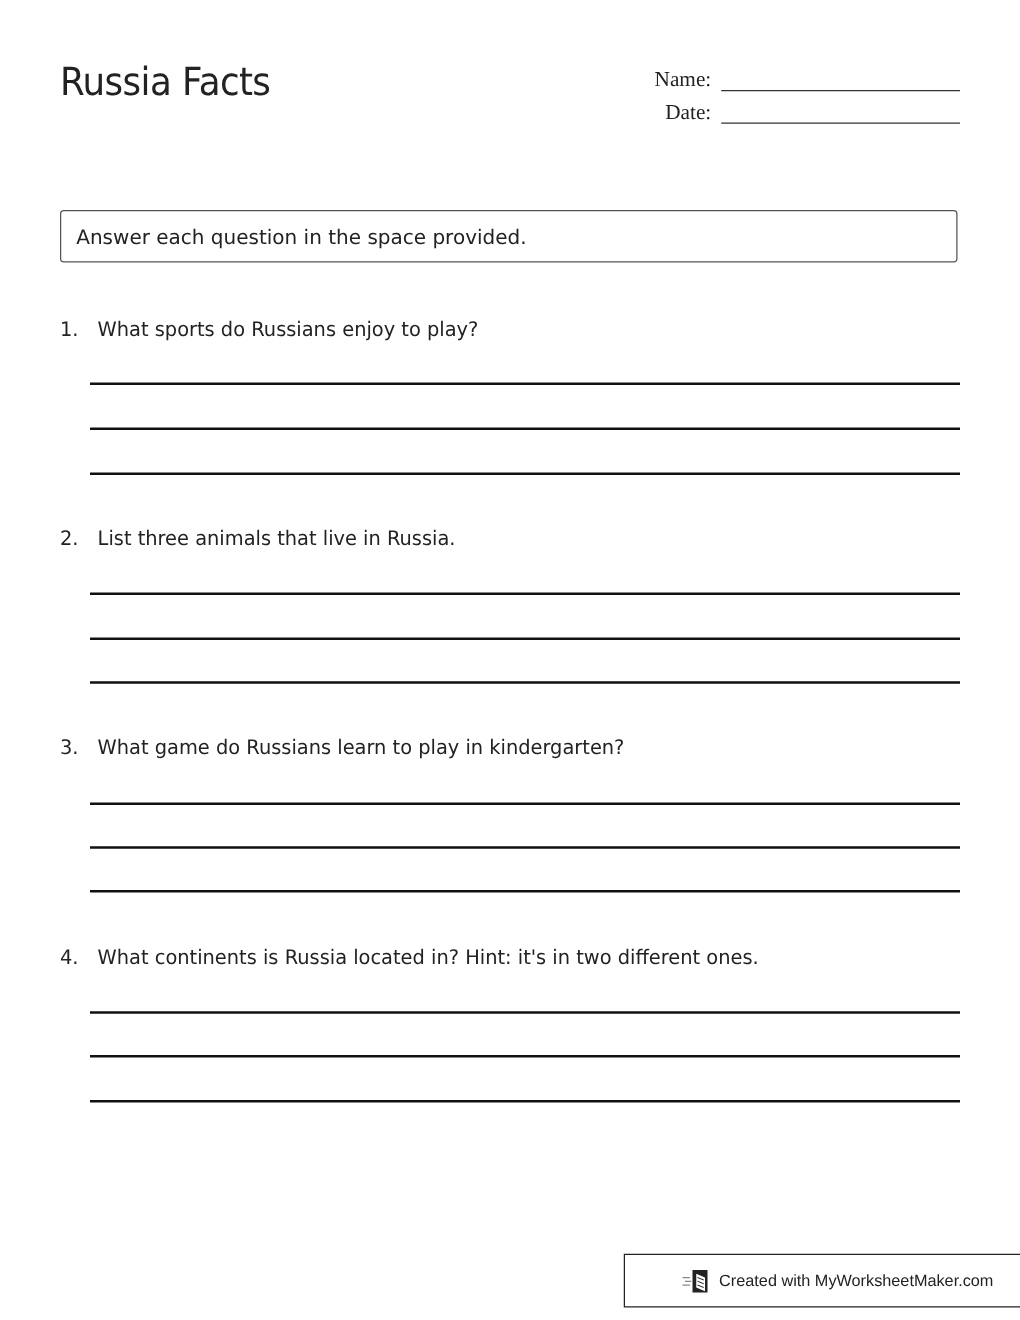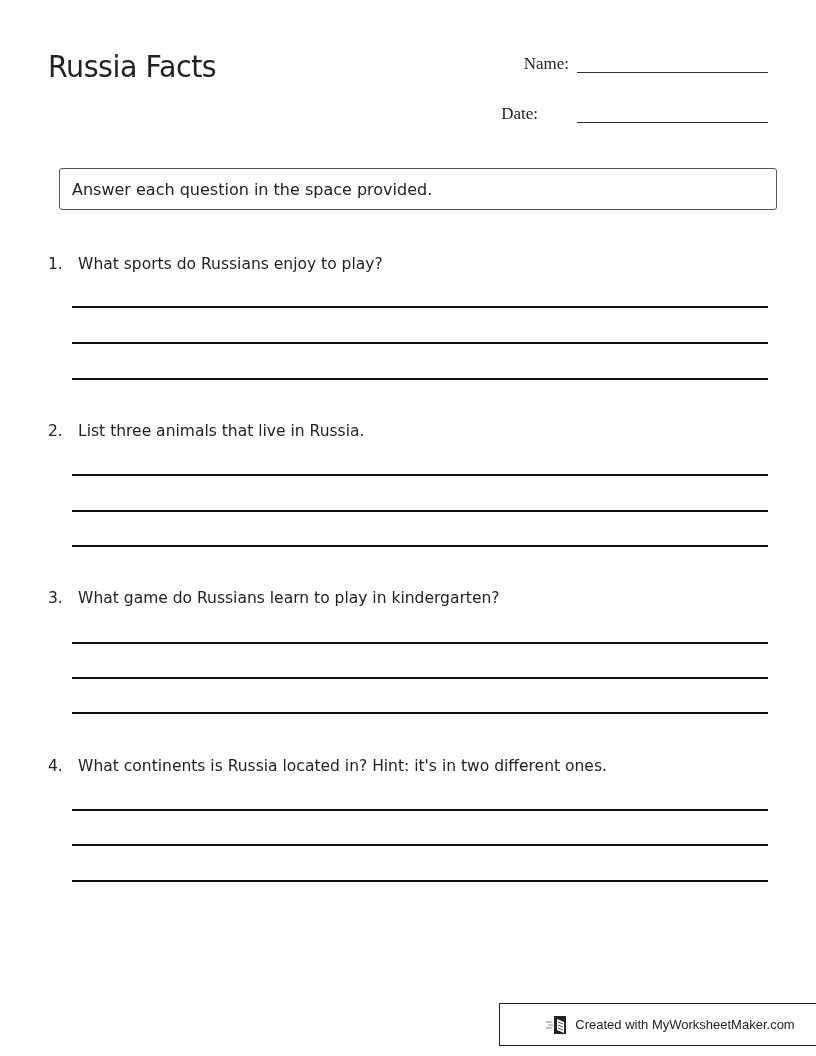--- a/index.html
+++ b/index.html
@@ -10,26 +10,26 @@
       letter-spacing: -0.5px; color: #222; margin: 0;
       transform: scaleX(0.92); transform-origin: left top;
     }
     .field { position: absolute; right: 48px; display: flex; align-items: center; }
     .field-label {
       font-family: "Liberation Serif", serif; font-size: 17px; color: #222;
       margin-right: 8px; line-height: 20px; text-align: right;
     }
     .field-line { width: 191px; border-bottom: 1.5px solid #333; height: 16px; }
     .field-name { top: 54px; }
-    .field-date { top: 104px; gap: 31px; }
+    .field-date { top: 80px; }
     .instructions {
       position: absolute; left: 48px; top: 168px; width: 718px; height: 42px;
       border: 1px solid #555; border-radius: 3px; box-sizing: border-box;
       font-family: "DejaVu Sans", sans-serif; font-size: 16px; color: #222;
-      display: flex; align-items: center; padding-left: 12px; margin-left: 11px;
+      display: flex; align-items: center; padding-left: 12px;
     }
     .question { position: absolute; left: 48px; width: 720px; }
     .q-text {
       font-family: "DejaVu Sans", sans-serif; font-size: 16px; color: #222;
       display: flex; height: 22px; align-items: center;
       transform: scaleX(0.97); transform-origin: left center;
     }
     .q-num { width: 31px; display: inline-block; }
     .answer-line {
       position: absolute; left: 24px; width: 696px; height: 0;

